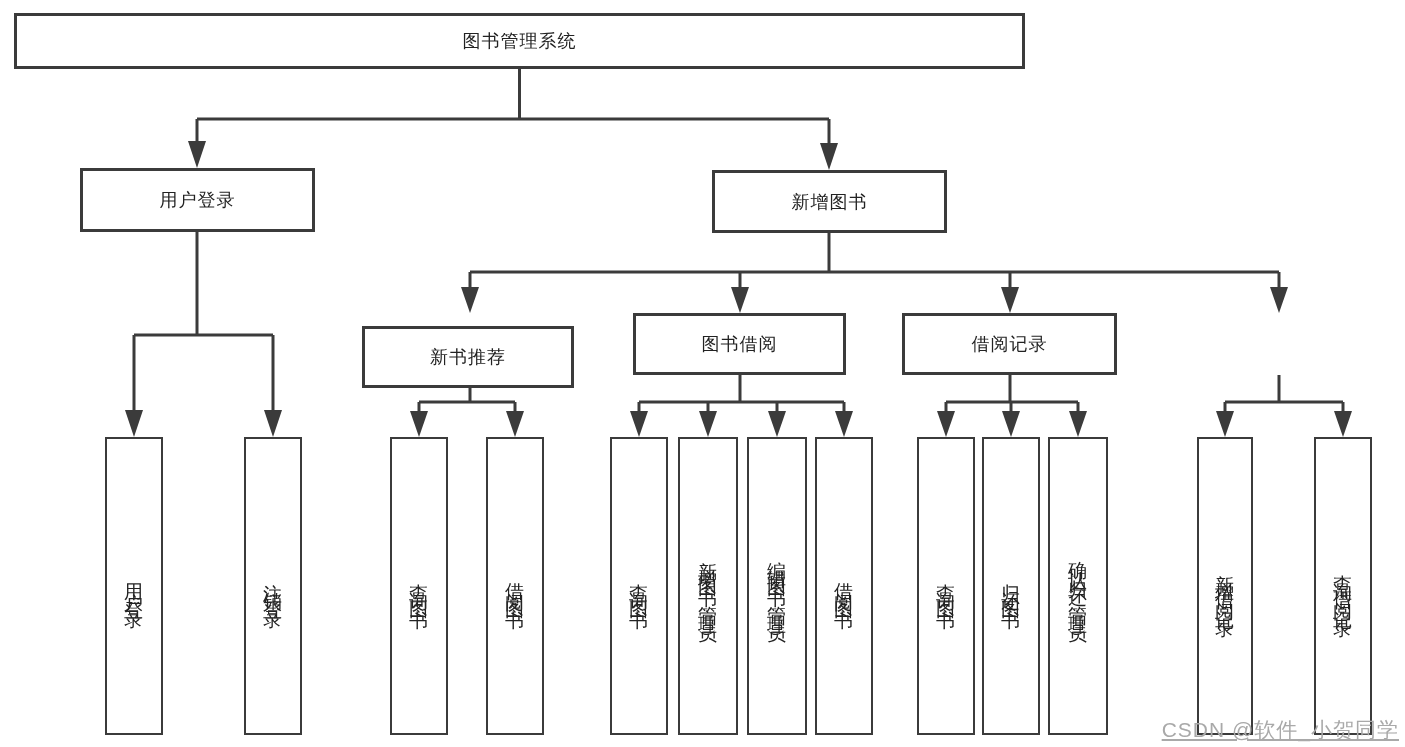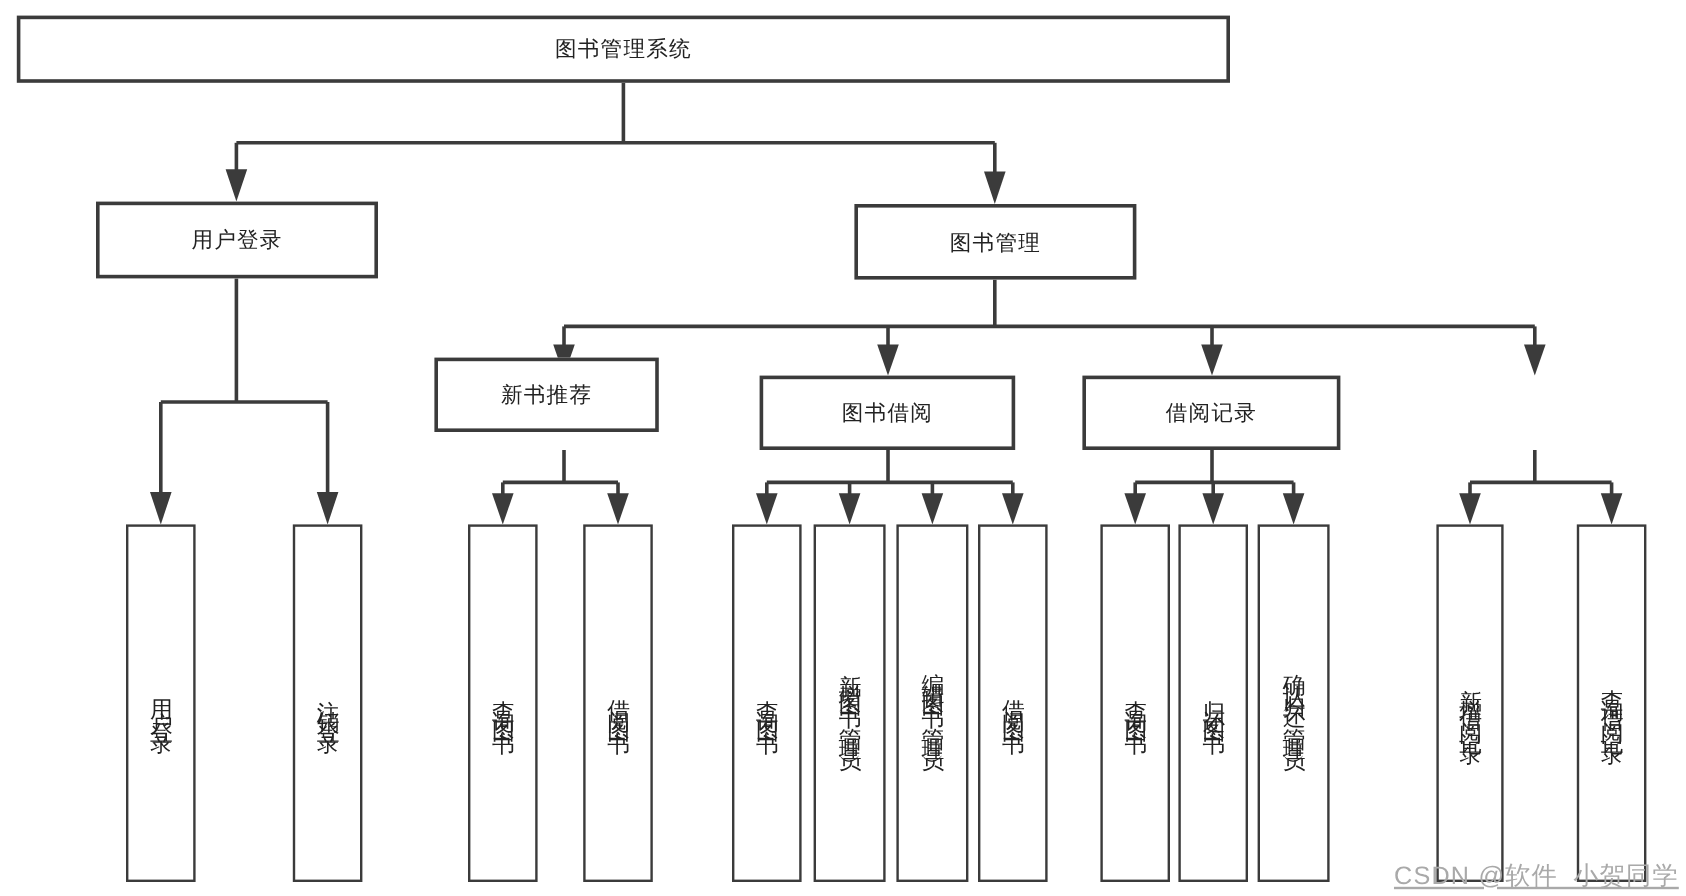--- a/index.html
+++ b/index.html
@@ -139,24 +139,24 @@
   </svg>
 
   <div class="box h" style="left:14px;top:13px;width:1011px;height:56px">
     <span>图书管理系统</span>
   </div>
 
   <div class="box h" style="left:80px;top:168px;width:235px;height:64px">
     <span>用户登录</span>
   </div>
   <div class="box h" style="left:712px;top:170px;width:235px;height:63px">
-    <span>图书管理</span>
-  </div>
-
-  <div class="box h" style="left:362px;top:298px;width:187px;height:62px">
+    <span>新增图书</span>
+  </div>
+
+  <div class="box h" style="left:362px;top:326px;width:212px;height:62px">
     <span>新书推荐</span>
   </div>
   <div class="box h" style="left:633px;top:313px;width:213px;height:62px">
     <span>图书借阅</span>
   </div>
   <div class="box h" style="left:902px;top:313px;width:215px;height:62px">
     <span>借阅记录</span>
   </div>
 
   <div class="box leaf" style="left:105px;top:437px;width:58px;height:298px">

